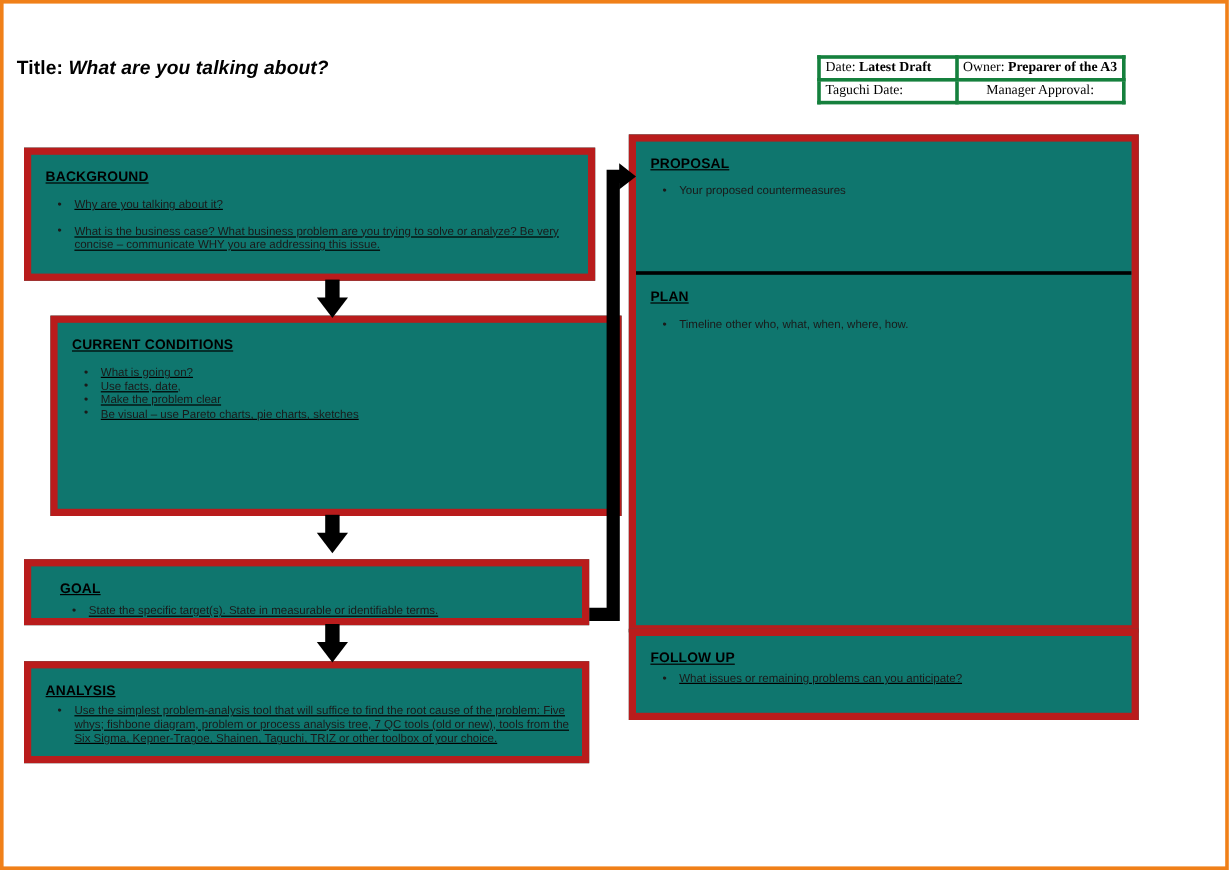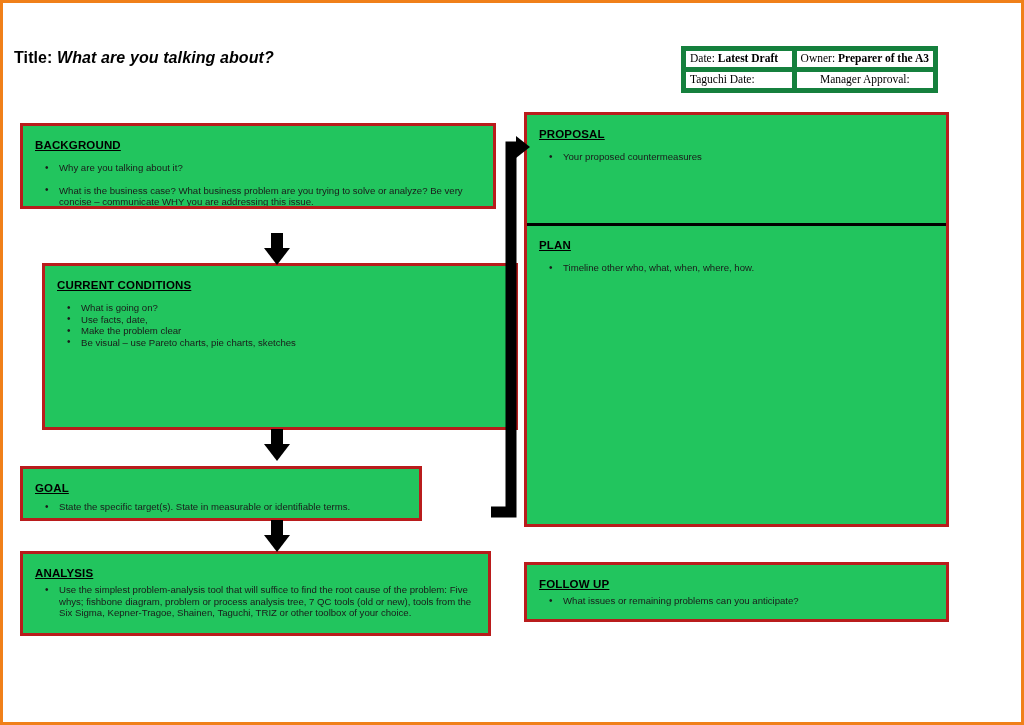--- a/index.html
+++ b/index.html
@@ -53,38 +53,39 @@
   
   #info-table {
     position: absolute;
     left: 681px; top: 46px;
     width: 257px;
     border-collapse: collapse;
     font-family: "Liberation Serif", serif;
     font-size: 11.5px;
   }
   #info-table td {
-    border: 5px solid #15803d;
+    border: 3px solid #15803d;
     padding: 1px 4px 2px 4px;
     height: 15px;
     line-height: 13px;
     vertical-align: middle;
     white-space: nowrap;
   }
   #info-table td.col-a { width: 128px; }
   #info-table td.col-b { width: 129px; text-align: center; }
   .k { font-weight: normal; }
   .v { font-weight: bold; }
 
   
   .a3box {
     position: absolute;
-    border: 3px solid #b91c1c;
-    background: #22c55e;
+    border: 6px solid #b91c1c;
+    background: #0f766e;
     overflow: hidden;
+    text-decoration: underline;
   }
   .a3box-inner { padding: 9px 10px 6px 12px; }
 
   .sec-head {
     font-size: 11.5px;
     font-weight: bold;
     text-decoration: underline;
     letter-spacing: .15px;
     line-height: 13px;
     display: inline-block;
@@ -109,26 +110,26 @@
     top: -0.5px;
     font-size: 10px;
   }
   ul.bullets.loose li { margin-bottom: 11px; }
   ul.bullets.tight li { margin-bottom: 0px; }
   ul.bullets.gap-top { margin-top: 9px; }
   ul.bullets.gap-sm { margin-top: 5px; }
   ul.bullets.gap-xs { margin-top: 3px; }
 
   
-  #box-background      { left: 20px;  top: 123px; width: 476px; height: 86px; }
+  #box-background      { left: 20px;  top: 123px; width: 476px; height: 111px; }
   #box-current         { left: 20px;  top: 263px; width: 476px; height: 167px; margin-left: 22px; }
-  #box-goal            { left: 20px;  top: 466px; width: 402px; height: 55px;  }
+  #box-goal            { left: 20px;  top: 466px; width: 471px; height: 55px; padding-left: 12px;  }
   #box-analysis        { left: 20px;  top: 551px; width: 471px; height: 85px;  }
   #box-right-stack     { left: 524px; top: 112px; width: 425px; height: 415px; }
-  #box-followup        { left: 524px; top: 562px; width: 425px; height: 60px;  }
+  #box-followup        { left: 524px; top: 524px; width: 425px; height: 76px;  }
 
   
   #plan-divider {
     position: absolute;
     left: 0; top: 108px;
     width: 100%;
     height: 0;
     border-top: 3px solid #000;
   }
   #proposal-pane { position: absolute; left: 0; top: 0; width: 100%; height: 108px; }

